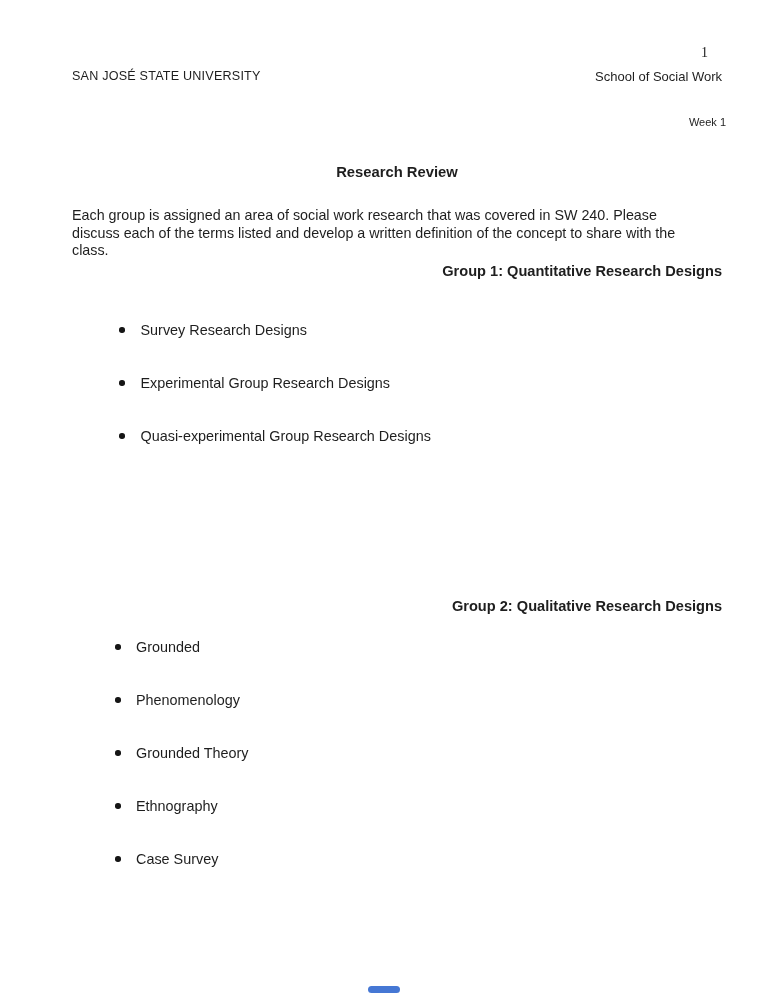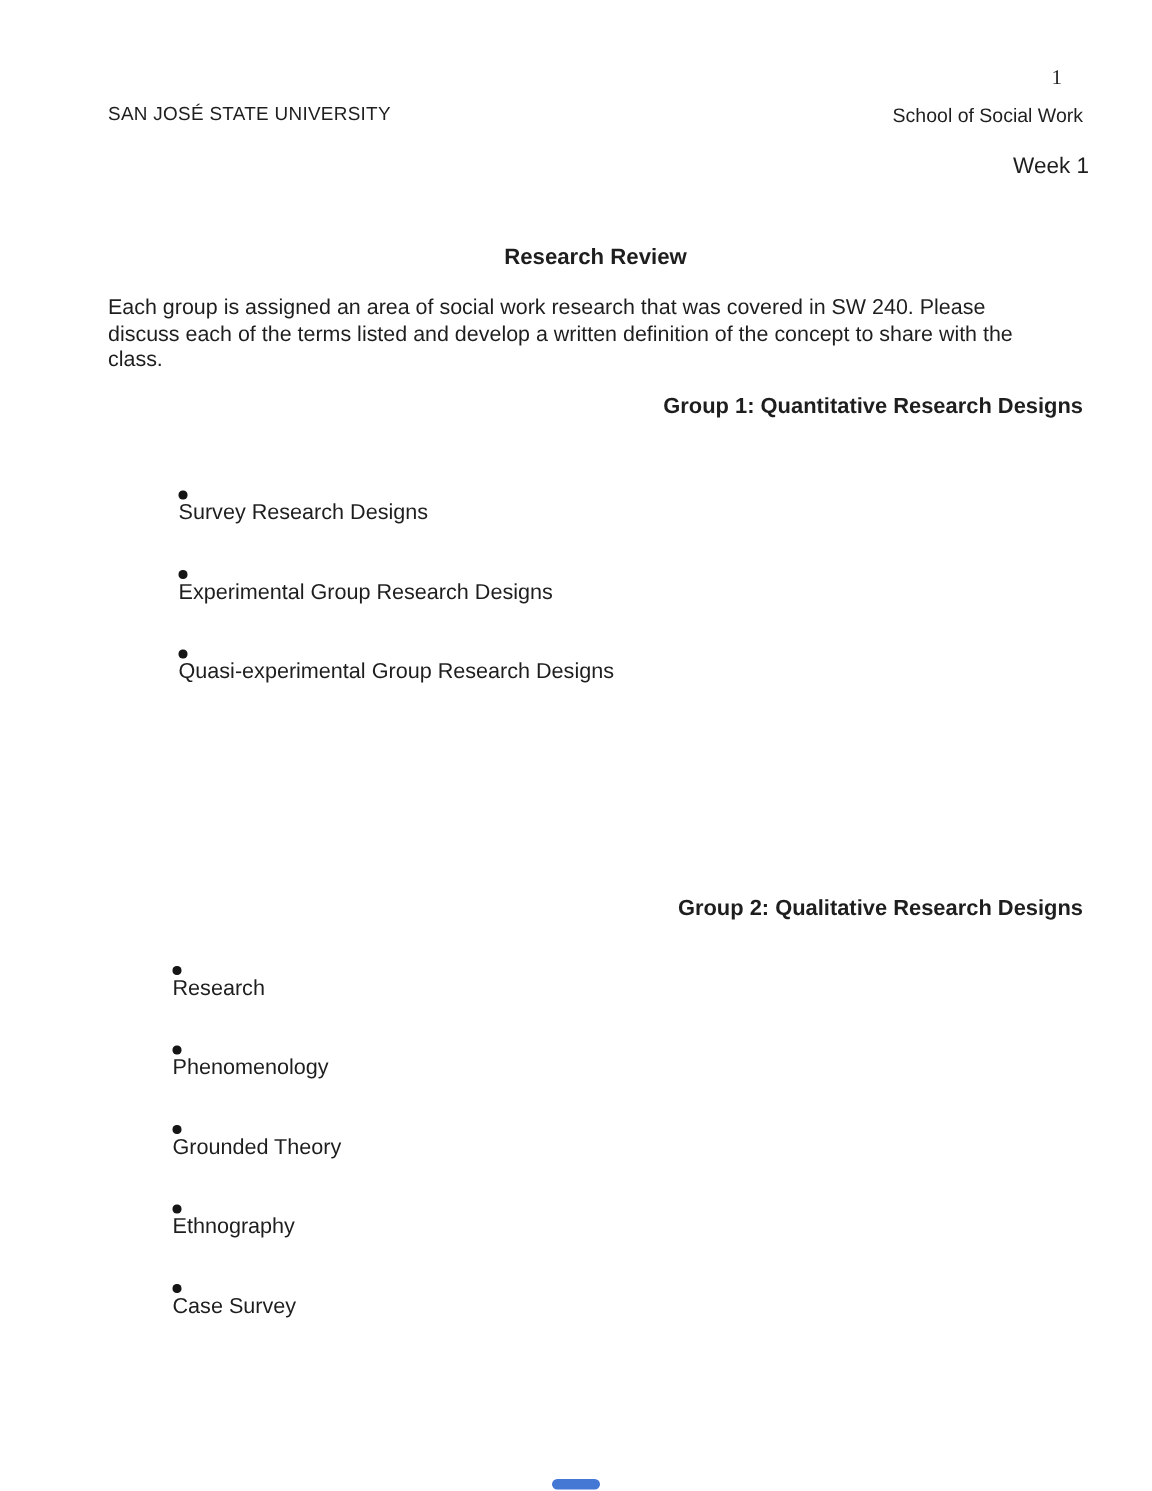--- a/index.html
+++ b/index.html
@@ -12,44 +12,44 @@
     font-family:"Liberation Serif",serif;font-size:14px;color:#222;
   }
   .header-left{
     position:absolute;top:69px;left:72px;
     font-size:12.6px;letter-spacing:0.2px;
   }
   .header-school{
     position:absolute;top:69px;right:46px;font-size:13px;
   }
   .header-week{
-    position:absolute;top:102px;right:42px;font-size:15px;
+    position:absolute;top:116px;right:42px;font-size:11px;
   }
   .doc-title{
     position:absolute;top:163px;left:72px;width:650px;text-align:center;
     font-weight:bold;font-size:14.8px;line-height:18px;
   }
   .intro{
-    position:absolute;top:197px;left:72px;width:660px;
+    position:absolute;top:207px;left:72px;width:660px;
     font-size:14.3px;line-height:17.5px;
   }
   .intro-line{white-space:nowrap;}
   .group-heading{
     position:absolute;left:72px;width:650px;text-align:right;
     font-weight:bold;font-size:14.6px;line-height:18px;
   }
   .group1-heading{top:262px;}
   .group2-heading{top:597px;}
   .bullet-list{position:absolute;}
   .list-group1{top:321px;left:119px;}
   .list-group2{top:638px;left:115px;}
   .bullet-item{
     display:flex;align-items:flex-start;
     height:18px;margin-bottom:35px;
-    font-size:14.4px;line-height:18px;white-space:nowrap;flex-direction:column;
+    font-size:14.4px;line-height:18px;white-space:nowrap;
   }
   .bullet-dot{
     flex:0 0 auto;width:5.5px;height:5.5px;border-radius:50%;
     background:#151515;margin-top:6px;
   }
   .list-group1 .bullet-dot{margin-right:16px;}
   .list-group2 .bullet-dot{margin-right:15.5px;}
   .scroll-pill{
     position:absolute;left:368px;top:986px;width:32px;height:7px;
     border-radius:4px;background:#4577d4;
@@ -87,21 +87,21 @@
     <span class="bullet-dot"></span>
     <span>Quasi-experimental Group Research Designs</span>
   </div>
 </div>
 
 <div class="group-heading group2-heading">Group 2: Qualitative Research Designs</div>
 
 <div class="bullet-list list-group2">
   <div class="bullet-item">
     <span class="bullet-dot"></span>
-    <span>Research</span>
+    <span>Grounded</span>
   </div>
   <div class="bullet-item">
     <span class="bullet-dot"></span>
     <span>Phenomenology</span>
   </div>
   <div class="bullet-item">
     <span class="bullet-dot"></span>
     <span>Grounded Theory</span>
   </div>
   <div class="bullet-item">

